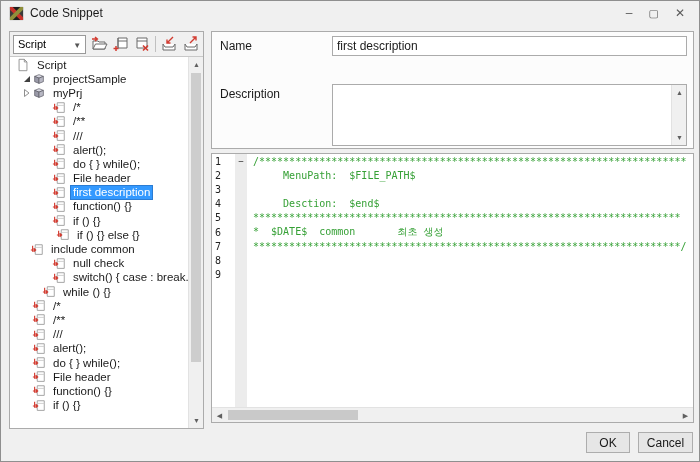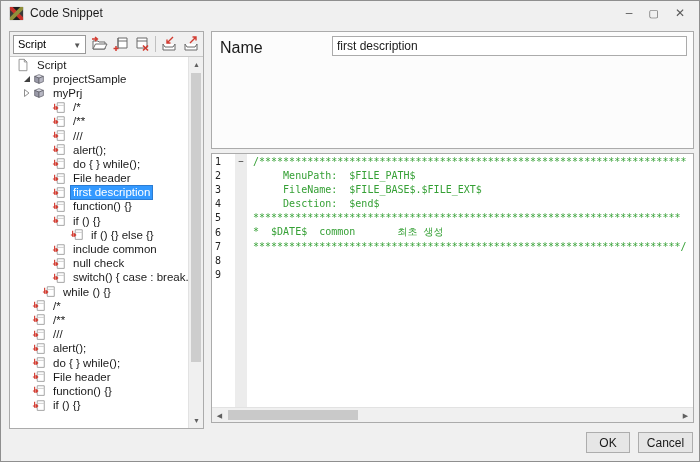--- a/index.html
+++ b/index.html
@@ -31,21 +31,21 @@
   .vscroll .sb-arrow{position:absolute;left:0;width:15px;height:15px;font-size:7px;color:#606060;display:flex;align-items:center;justify-content:center;}
   .vscroll .up{top:0;} .vscroll .down{bottom:0;}
   .vscroll .thumb{position:absolute;left:2px;right:2px;background:#cdcdcd;border-radius:0;}
   .hscroll{position:absolute;left:0;right:0;bottom:0;height:15px;background:#f0f0f0;border-top:1px solid #e2e2e2;}
   .hscroll .sb-arrow{position:absolute;top:0;width:15px;height:15px;font-size:7px;color:#606060;display:flex;align-items:center;justify-content:center;}
   .hscroll .left{left:0;} .hscroll .right{right:0;}
   .hscroll .thumb{position:absolute;top:2px;bottom:2px;background:#c9c9c9;}
   
   .form-panel{position:absolute;left:210px;top:30px;width:483px;height:118px;background:#fcfcfc;border:1px solid #ababab;}
   .form-row{position:absolute;left:8px;right:6px;display:flex;}
-  .form-label{width:112px;font-size:16px;color:#1a1a1a;padding-top:3px;}
+  .form-label{width:112px;font-size:12px;color:#1a1a1a;padding-top:3px;}
   .form-input{flex:1;height:20px;border:1px solid #ababab;background:#fff;font-size:12px;font-family:"Liberation Sans",sans-serif;padding:0 4px;color:#1a1a1a;outline:none;}
   .form-textarea{flex:1;height:62px;border:1px solid #ababab;background:#fff;position:relative;}
   
   .editor{position:absolute;left:210px;top:152px;width:483px;height:270px;background:#fff;border:1px solid #ababab;}
   .editor-body{position:absolute;left:0;top:0;right:0;bottom:15px;overflow:hidden;font-family:"DejaVu Sans Mono",monospace;font-size:10px;}
   .fold-strip{position:absolute;left:23px;top:0;width:12px;height:100%;background:#ececec;}
   .ed-line{position:relative;height:14.2px;display:flex;align-items:center;white-space:pre;}
   .ed-num{width:23px;flex:0 0 auto;color:#222;padding-left:3px;}
   .ed-fold{width:12px;flex:0 0 auto;text-align:center;color:#333;font-size:9px;}
   .ed-text{padding-left:6px;color:#35a035;}
@@ -218,29 +218,29 @@
             <span class="tlabel">function() {}</span>
           </div>
           <div class="tree-row" style="padding-left: 42px;">
             <span class="ticon"><svg width="14" height="14" viewBox="0 0 16 16">
                 <path d="M6 2 h8 v11 h-8 z" fill="#fff" stroke="#999"></path>
                 <path d="M6 5 h8" stroke="#c9c9c9"></path>
                 <path d="M3 3 v7 M1 8 h5 M4.2 6 L6.5 8 L4.2 10" fill="none" stroke="#d23b30" stroke-width="1.3"></path>
               </svg></span>
             <span class="tlabel">if () {}</span>
           </div>
-          <div class="tree-row" style="padding-left: 60px;">
+          <div class="tree-row" style="padding-left: 46px;">
             <span class="ticon"><svg width="14" height="14" viewBox="0 0 16 16">
                 <path d="M6 2 h8 v11 h-8 z" fill="#fff" stroke="#999"></path>
                 <path d="M6 5 h8" stroke="#c9c9c9"></path>
                 <path d="M3 3 v7 M1 8 h5 M4.2 6 L6.5 8 L4.2 10" fill="none" stroke="#d23b30" stroke-width="1.3"></path>
               </svg></span>
             <span class="tlabel">if () {} else {}</span>
           </div>
-          <div class="tree-row" style="padding-left: 42px;">
+          <div class="tree-row" style="padding-left: 20px;">
             <span class="ticon"><svg width="14" height="14" viewBox="0 0 16 16">
                 <path d="M6 2 h8 v11 h-8 z" fill="#fff" stroke="#999"></path>
                 <path d="M6 5 h8" stroke="#c9c9c9"></path>
                 <path d="M3 3 v7 M1 8 h5 M4.2 6 L6.5 8 L4.2 10" fill="none" stroke="#d23b30" stroke-width="1.3"></path>
               </svg></span>
             <span class="tlabel">include common</span>
           </div>
           <div class="tree-row" style="padding-left: 42px;">
             <span class="ticon"><svg width="14" height="14" viewBox="0 0 16 16">
                 <path d="M6 2 h8 v11 h-8 z" fill="#fff" stroke="#999"></path>
@@ -335,30 +335,40 @@
         <div class="thumb" style="top:16px;height:78%;"></div>
         <div class="sb-arrow down">▼</div>
       </div>
     </div>
   </div>
 
   <div class="form-panel">
     <div class="form-row" style="top:4px;">
       <div class="form-label">Name</div>
       <input class="form-input" value="first description" style="">
+    </div>
+    <div class="form-row" style="top:52px;">
+      <div class="form-label">Description</div>
+      <div class="form-textarea">
+        <span></span>
+        <div class="vscroll">
+          <div class="sb-arrow up">▲</div>
+          <div class="sb-arrow down">▼</div>
+        </div>
+      </div>
     </div>
   </div>
 
   <div class="editor">
     <div class="editor-body">
       <div class="fold-strip"></div>
       <div id="editor-lines">
           <div class="ed-line"><span class="ed-num">1</span><span class="ed-fold">−</span><span class="ed-text" style="color: rgb(53, 160, 53);">/***********************************************************************</span></div>
           <div class="ed-line"><span class="ed-num">2</span><span class="ed-fold"></span><span class="ed-text" style="color: rgb(53, 160, 53);">     MenuPath:  $FILE_PATH$</span></div>
-          <div class="ed-line"><span class="ed-num">3</span><span class="ed-fold"></span><span class="ed-text" style="color: rgb(53, 160, 53);">     FileName:  $FILE_BASE$.$FILE_EXT$</span></div>
+          <div class="ed-line"><span class="ed-num">3</span><span class="ed-fold"></span></div>
           <div class="ed-line"><span class="ed-num">4</span><span class="ed-fold"></span><span class="ed-text" style="color: rgb(53, 160, 53);">     Desction:  $end$</span></div>
           <div class="ed-line"><span class="ed-num">5</span><span class="ed-fold"></span><span class="ed-text" style="color: rgb(53, 160, 53);">***********************************************************************</span></div>
           <div class="ed-line"><span class="ed-num">6</span><span class="ed-fold"></span><span class="ed-text" style="color: rgb(53, 160, 53);">*  $DATE$  common       최초 생성</span></div>
           <div class="ed-line"><span class="ed-num">7</span><span class="ed-fold"></span><span class="ed-text" style="color: rgb(53, 160, 53);">***********************************************************************/</span></div>
           <div class="ed-line"><span class="ed-num">8</span><span class="ed-fold"></span><span class="ed-text" style="color: rgb(53, 160, 53);"></span></div>
           <div class="ed-line"><span class="ed-num">9</span><span class="ed-fold"></span><span class="ed-text" style="color: rgb(53, 160, 53);"></span></div>
         </div>
     </div>
     <div class="hscroll">
       <div class="sb-arrow left">◀</div>

